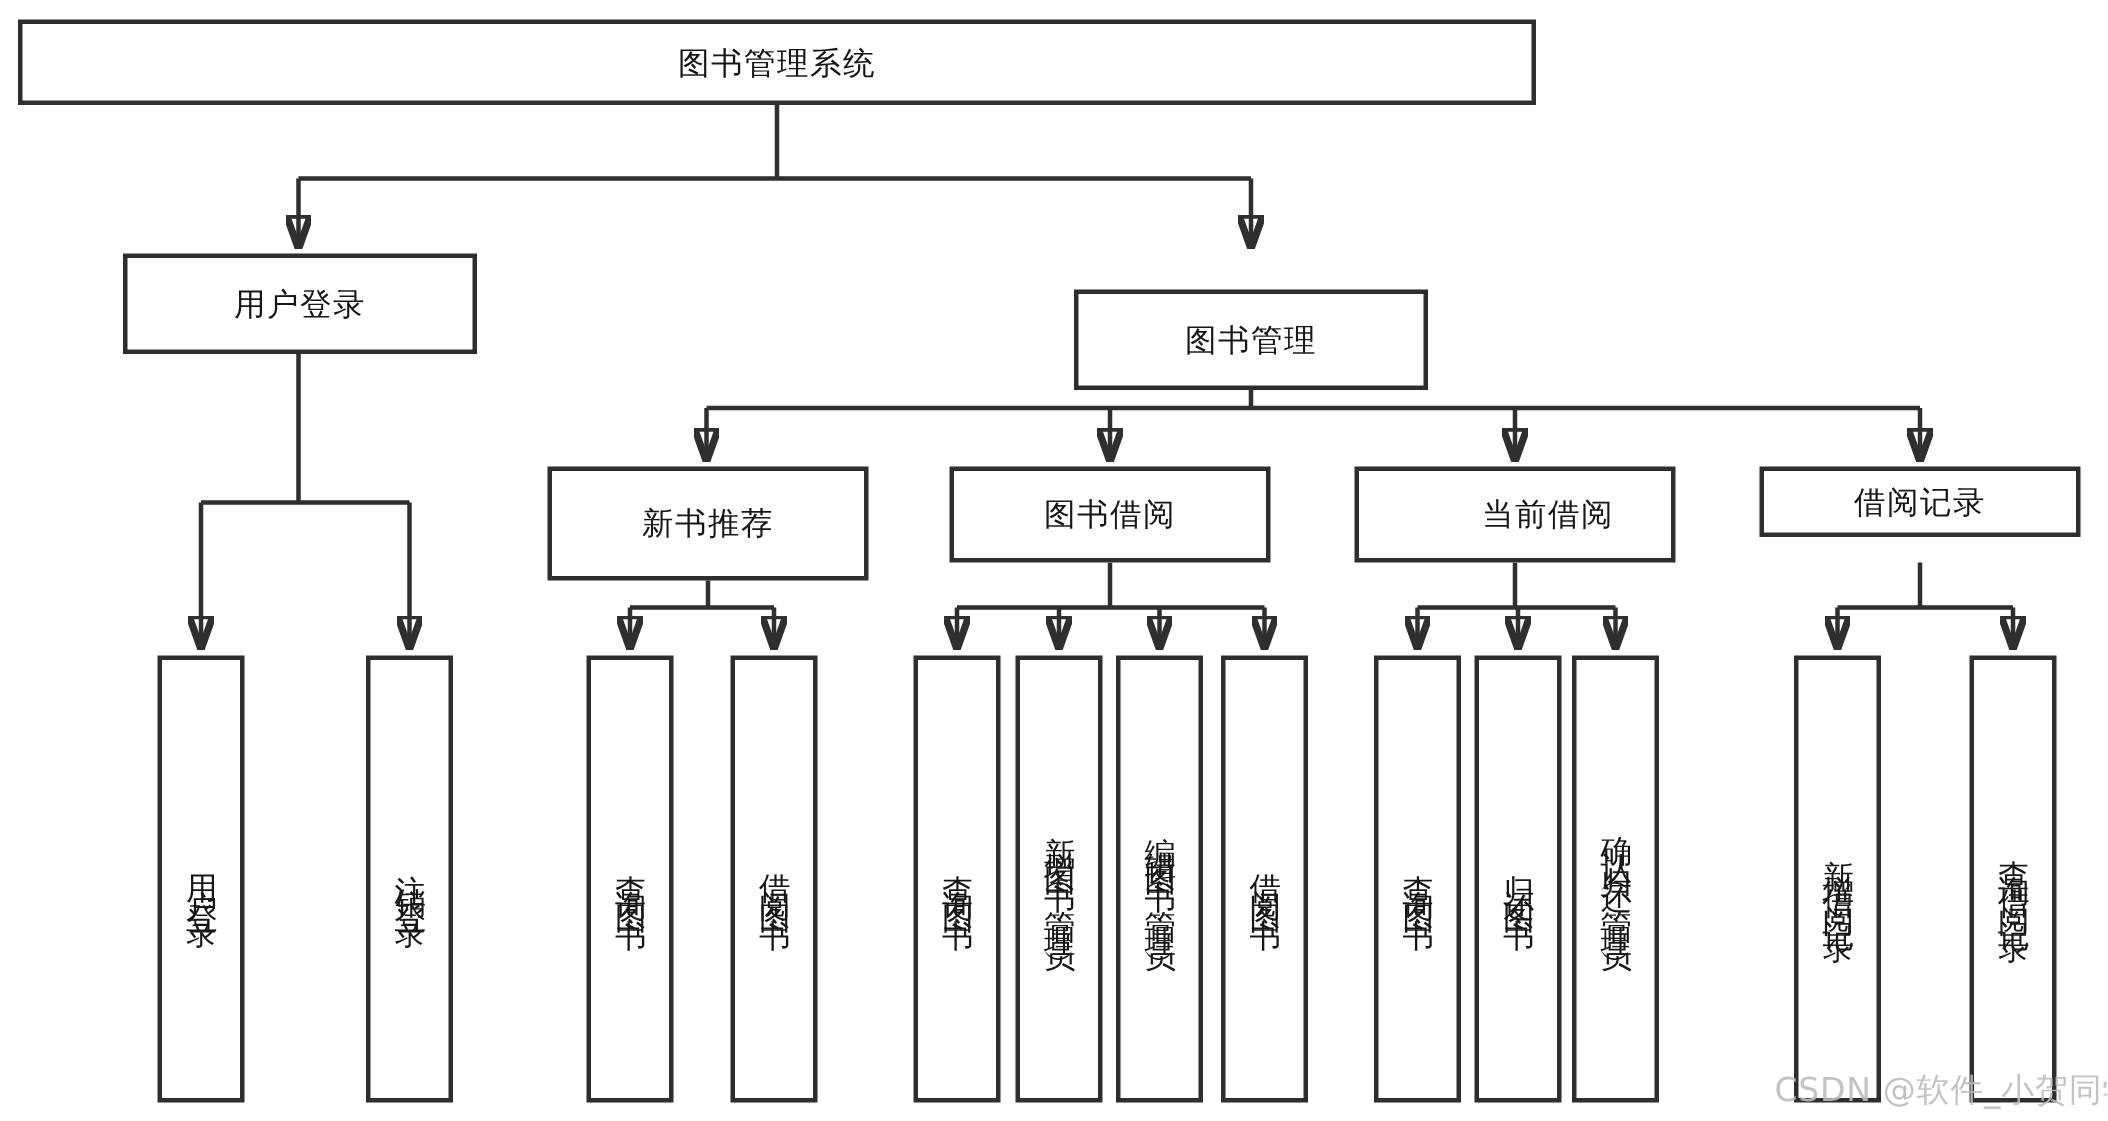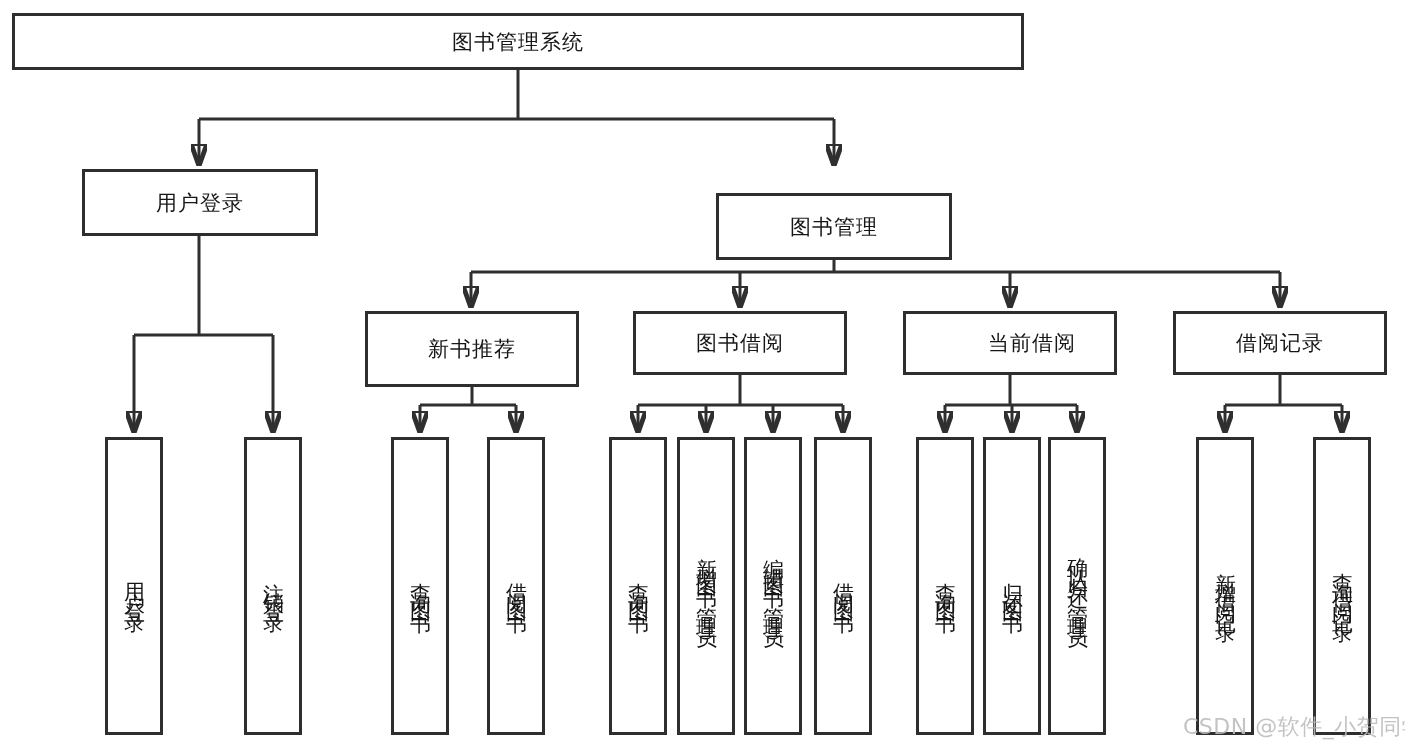--- a/index.html
+++ b/index.html
@@ -111,21 +111,21 @@
   </svg>
 
   <div class="box" style="left:12px; top:13px; width:1012px; height:57px;">图书管理系统</div>
 
   <div class="box" style="left:82px; top:169px; width:236px; height:67px;">用户登录</div>
   <div class="box" style="left:716px; top:169px; width:236px; height:67px;margin-top:24px;">图书管理</div>
 
   <div class="box" style="left:365px; top:311px; width:214px; height:76px;">新书推荐</div>
   <div class="box" style="left:633px; top:311px; width:214px; height:64px;">图书借阅</div>
   <div class="box" style="left:903px; top:311px; width:214px; height:64px;padding-left:44px;">当前借阅</div>
-  <div class="box" style="left:1173px; top:311px; width:214px; height:64px;">借阅记录</div>
+  <div class="box" style="left:1173px; top:311px; width:214px; height:47px;">借阅记录</div>
 
   <div class="box vbox" style="left:105px; top:437px; width:58px; height:298px;">用户登录</div>
   <div class="box vbox" style="left:244px; top:437px; width:58px; height:298px;">注销登录</div>
 
   <div class="box vbox" style="left:391px; top:437px; width:58px; height:298px;">查询图书</div>
   <div class="box vbox" style="left:487px; top:437px; width:58px; height:298px;">借阅图书</div>
 
   <div class="box vbox" style="left:609px; top:437px; width:58px; height:298px;">查询图书</div>
   <div class="box vbox" style="left:677px; top:437px; width:58px; height:298px;">新增图书（管理员）</div>
   <div class="box vbox" style="left:744px; top:437px; width:58px; height:298px;">编辑图书（管理员）</div>

